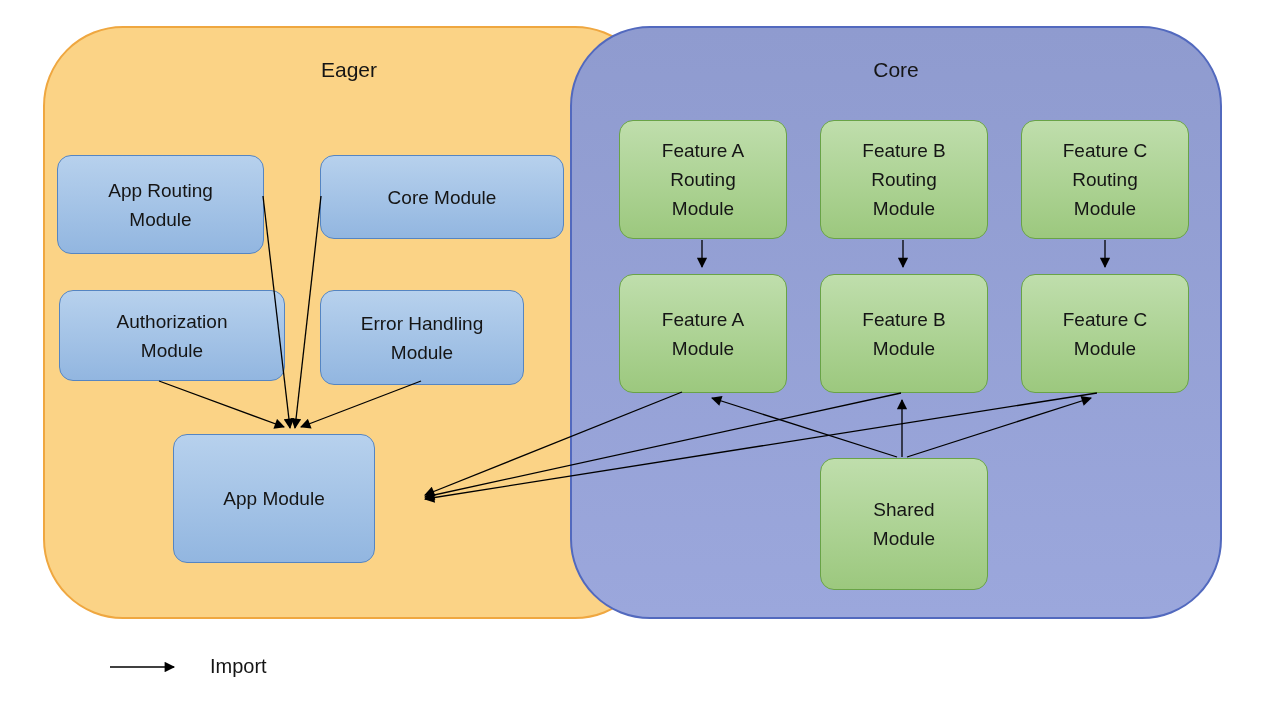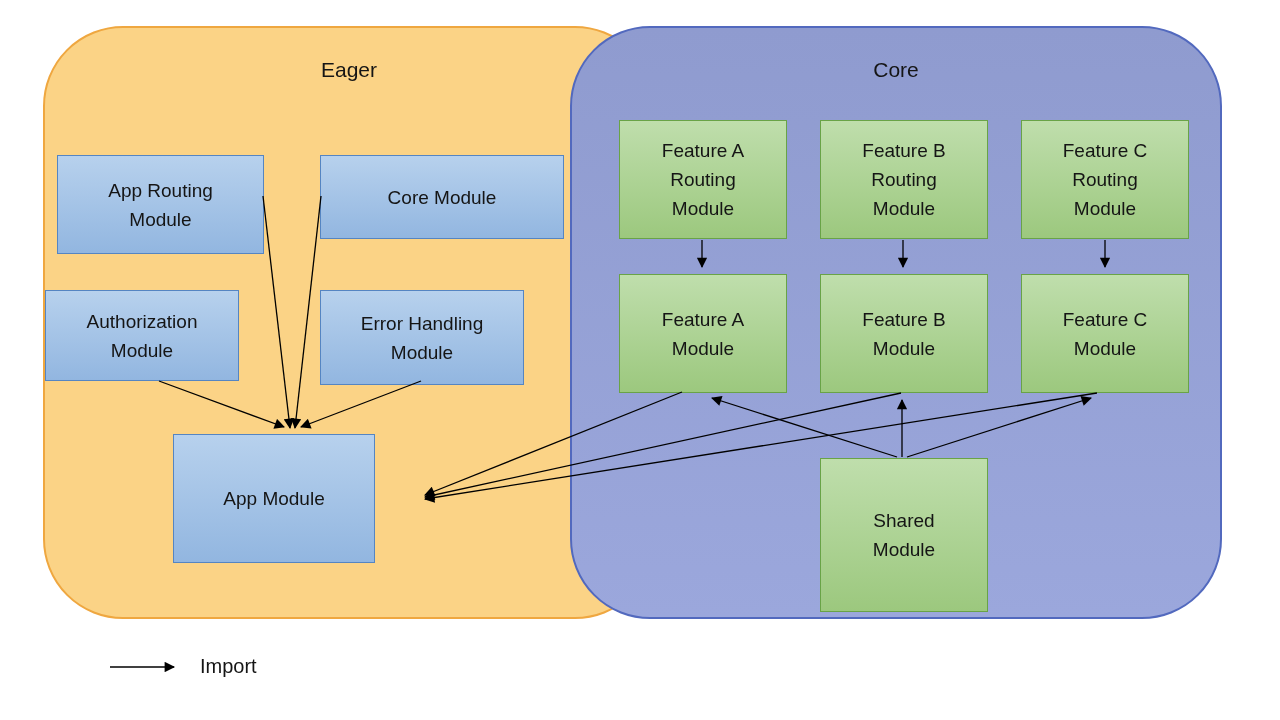--- a/index.html
+++ b/index.html
@@ -14,48 +14,48 @@
   #g-lazy{left:570px;top:26px;width:652px;height:593px;
           background:linear-gradient(var(--lazy_fill_top,#8F9BCF),var(--lazy_fill_bottom,#9BA7DC));
           border:2px solid var(--lazy_border,#5269BE);}
   .group-title{position:absolute;top:30px;left:0;width:100%;text-align:center;
                font-size:21px;font-weight:400;}
 
   
   .node{position:absolute;box-sizing:border-box;z-index:2;
         display:flex;align-items:center;justify-content:center;
         text-align:center;white-space:pre-line;
-        font-size:19px;line-height:29px;}
+        font-size:19px;line-height:29px;border-radius:14px;}
   .blue{background:linear-gradient(var(--blue_top,#B7D1ED),var(--blue_bottom,#92B6E0));
         border:1.5px solid var(--blue_border,#5585C2);}
   .green{background:linear-gradient(var(--green_top,#BFDEAC),var(--green_bottom,#9CC87E));
          border:1.5px solid var(--green_border,#69A347);}
 
   #n-app-routing   {left:57px;  top:155px; width:207px; height:99px;}
   #n-core          {left:320px; top:155px; width:244px; height:84px;}
-  #n-authorization {left:45px;  top:290px; width:194px; height:91px;}
+  #n-authorization {left:59px;  top:290px; width:226px; height:91px;}
   #n-error-handling{left:320px; top:290px; width:204px; height:95px;}
   #n-app           {left:173px; top:434px; width:202px; height:129px;}
 
   #n-fa-routing{left:619px;  top:120px; width:168px; height:119px;}
   #n-fb-routing{left:820px;  top:120px; width:168px; height:119px;}
   #n-fc-routing{left:1021px; top:120px; width:168px; height:119px;}
   #n-fa        {left:619px;  top:274px; width:168px; height:119px;}
   #n-fb        {left:820px;  top:274px; width:168px; height:119px;}
   #n-fc        {left:1021px; top:274px; width:168px; height:119px;}
-  #n-shared    {left:820px;  top:458px; width:168px; height:154px;}
+  #n-shared    {left:820px;  top:458px; width:168px; height:132px;}
 
   
   #edges{position:absolute;left:0;top:0;width:1280px;height:720px;
          z-index:3;pointer-events:none;}
   #edges line{stroke:var(--arrow,#000);stroke-width:1.3;}
 
   
   #legend{position:absolute;left:108px;top:655px;z-index:2;
-          display:flex;align-items:center;gap:16px;}
+          display:flex;align-items:center;gap:26px;}
   #legend .lg-label{font-size:20px;}
 </style>
 </head>
 <body>
 
 <div class="group" id="g-eager">
   <div class="group-title">Eager</div>
 </div>
 
 <div class="group" id="g-lazy">

